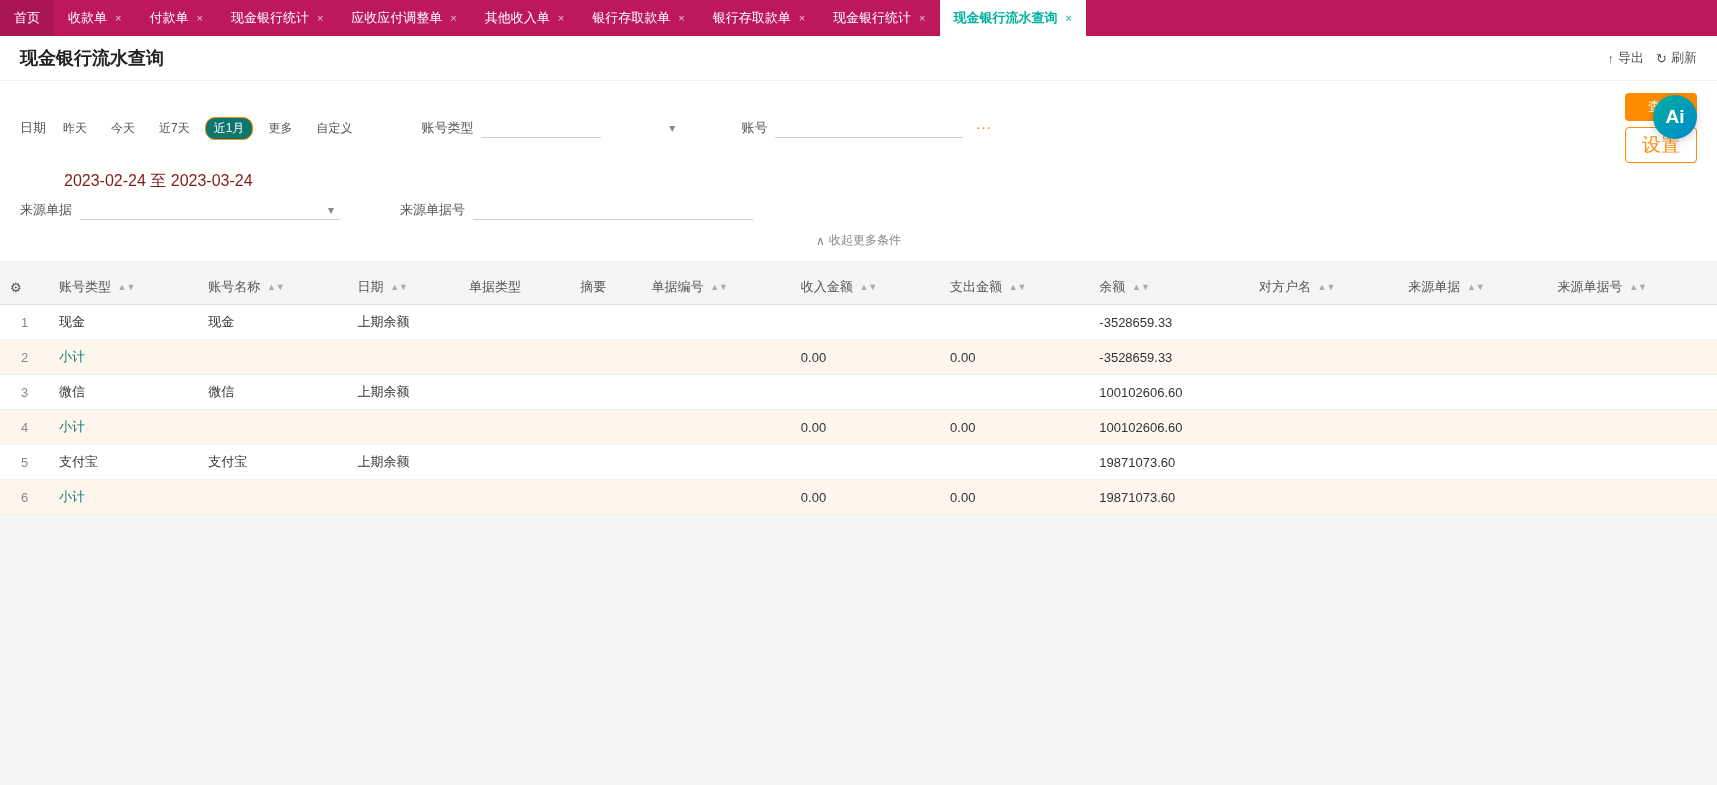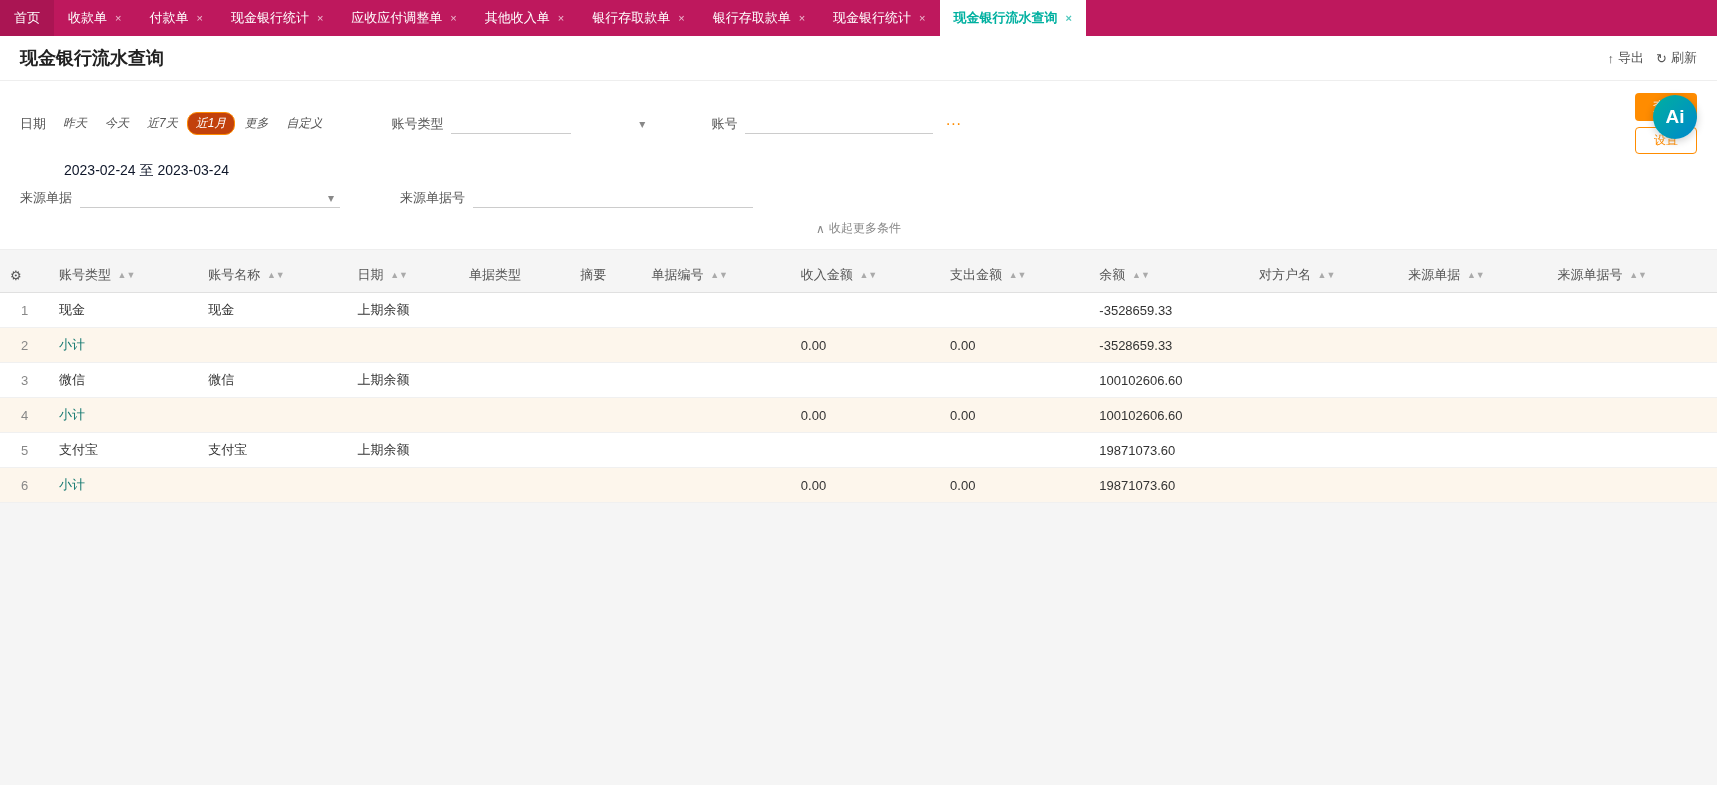--- a/index.html
+++ b/index.html
@@ -83,40 +83,40 @@
       align-items: center;
       gap: 8px;
     }
     .filter-label {
       color: #555;
       white-space: nowrap;
       font-size: 13px;
     }
     .date-btns {
       display: flex;
+      gap: 6px;
       align-items: flex-start;
-      font-style: italic;
     }
     .date-btn {
       padding: 2px 8px;
       border-radius: 3px;
       cursor: pointer;
       font-size: 12px;
       color: #555;
       border: 1px solid transparent;
     }
     .date-btn.active {
-      background: #c2410c;
+      background: #0f766e;
       color: #fff;
       border-color: #ff8c00;
       border-radius: 10px;
     }
     .date-range {
-      font-size: 14px;
-      color: #0f172a;
+      font-size: 16px;
+      color: #7f1d1d;
       margin-left: 6px;
     }
     .filter-select {
       border: none;
       border-bottom: 1px solid #ccc;
       padding: 2px 24px 2px 4px;
       font-size: 13px;
       color: #333;
       background: transparent;
       min-width: 120px;
@@ -166,21 +166,21 @@
       cursor: pointer;
       font-size: 13px;
     }
     .btn-settings {
       background: #fff;
       color: #ff8c00;
       border: 1px solid #ff8c00;
       padding: 4px 16px;
       border-radius: 4px;
       cursor: pointer;
-      font-size: 12px;
+      font-size: 19px;
     }
     .action-btns {
       display: flex;
       flex-direction: column;
       gap: 6px;
       margin-left: auto;
     }
     .collapse-bar {
       display: flex;
       justify-content: center;

